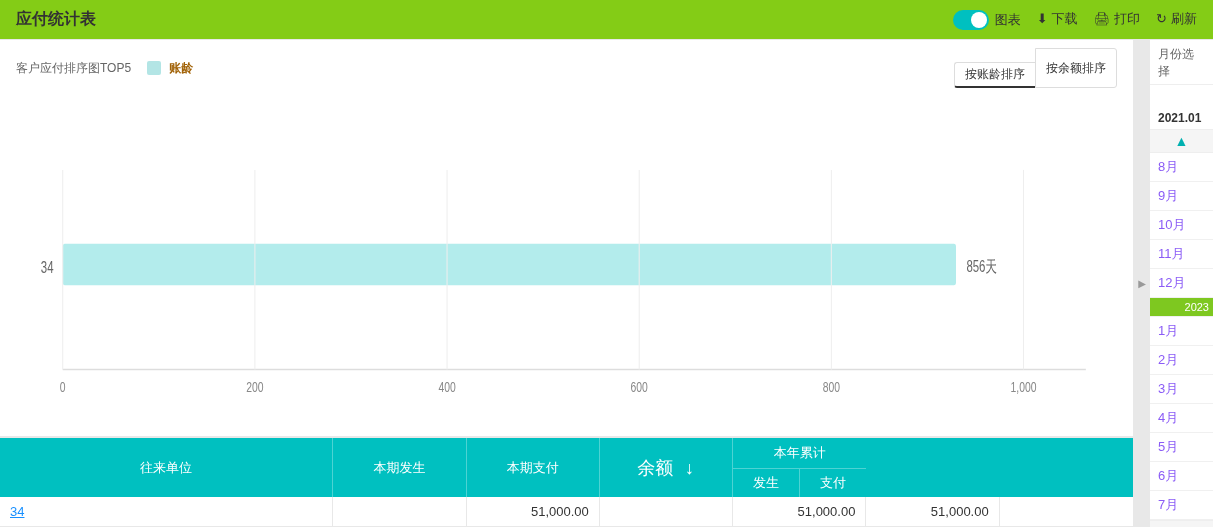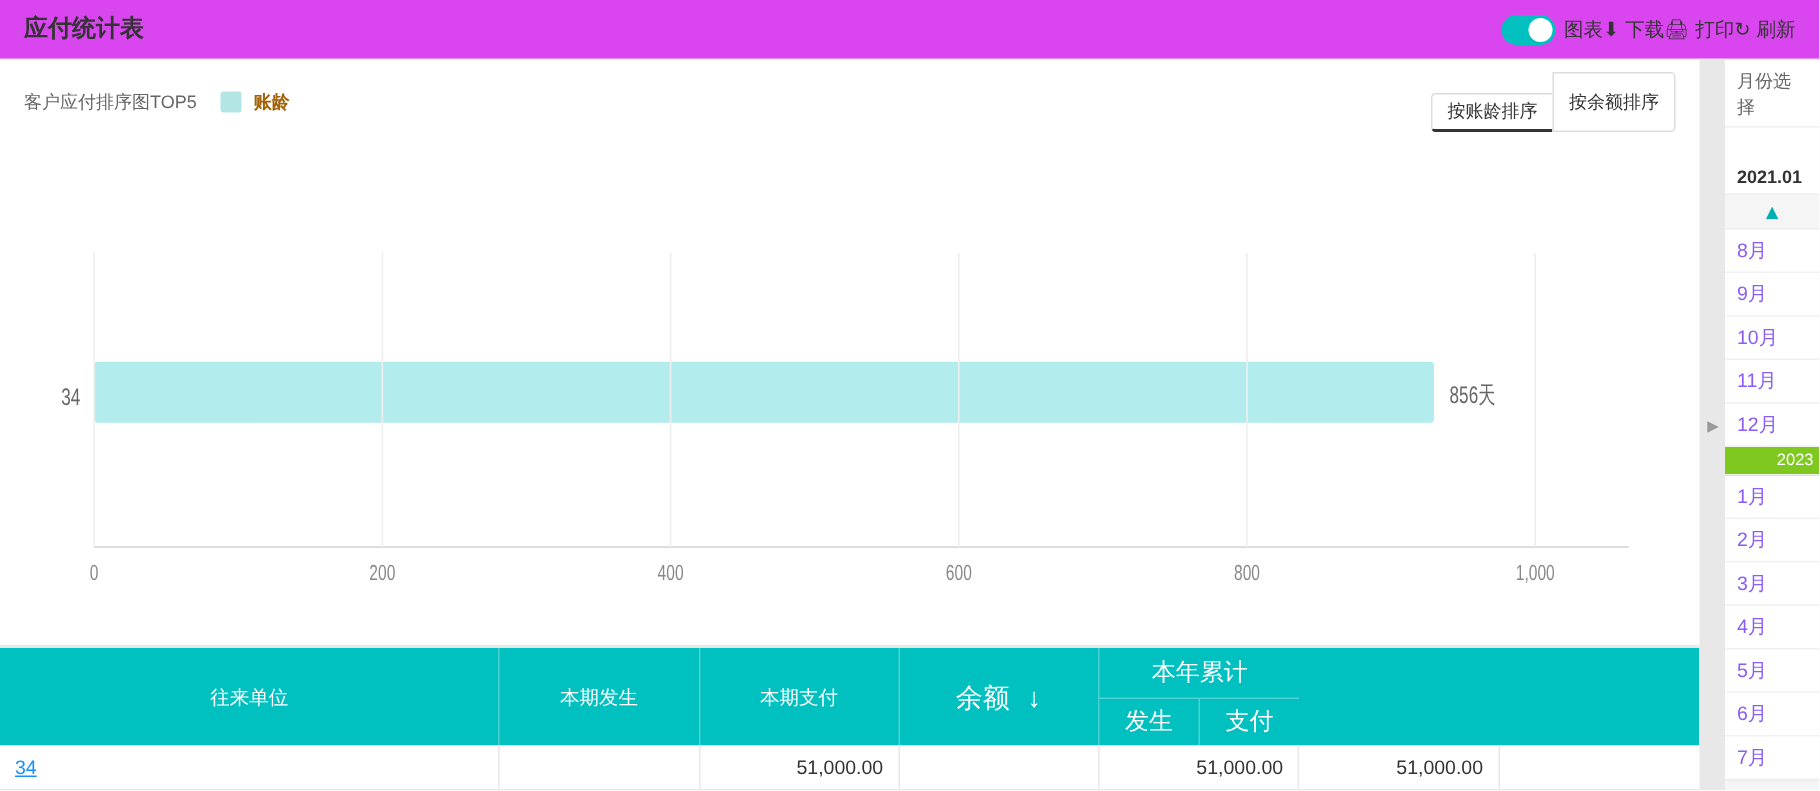--- a/index.html
+++ b/index.html
@@ -1,23 +1,23 @@
 <!DOCTYPE html>
 <html><head>
   <meta charset="utf-8">
   <style>
     * { box-sizing: border-box; margin: 0; padding: 0; }
     body { font-family: 'Microsoft YaHei', Arial, sans-serif; font-size: 13px; background: #f0f2f5; color: #333; }
 
     .page-container { display: flex; flex-direction: column; width: 1213px; height: 527px; background: #fff; overflow: hidden; position: relative; }
 
     
-    .header { display: flex; align-items: center; justify-content: space-between; padding: 8px 16px; border-bottom: 1px solid #e8e8e8; height: 40px; background: #d946ef; }
+    .header { display: flex; align-items: center; justify-content: space-between; padding: 8px 16px; border-bottom: 1px solid #e8e8e8; height: 40px; background: #84cc16; }
     .header-title { font-size: 16px; font-weight: bold; color: #333; }
-    .header-actions { display: flex; align-items: center; }
+    .header-actions { display: flex; align-items: flex-start; gap: 16px; }
     .toggle-wrap { display: flex; align-items: center; gap: 6px; }
     .toggle-switch { width: 36px; height: 20px; background: #00c0c0; border-radius: 10px; position: relative; cursor: pointer; }
     .toggle-knob { width: 16px; height: 16px; background: #fff; border-radius: 50%; position: absolute; top: 2px; right: 2px; }
     .action-btn { display: flex; align-items: center; gap: 4px; cursor: pointer; color: #333; font-size: 13px; }
 
     
     .main-area { display: flex; flex: 1; overflow: hidden; }
 
     
     .chart-section { flex: 1; display: flex; flex-direction: column; overflow: hidden; }
@@ -127,21 +127,21 @@
           <line x1="970" y1="50" x2="970" y2="185" stroke="#eee" stroke-width="1"></line>
         </svg>
       </div>
 
       <div class="table-section">
 <div style="display:grid;grid-template-columns:2.5fr 1fr 1fr 1fr 1fr 2fr;background:#00c0c0;color:#fff;">
   <div style="text-align:center;padding:12px 10px;border-right:1px solid rgba(255,255,255,0.3);font-size:13px;display:flex;align-items:center;justify-content:center;">往来单位</div>
   <div style="text-align:center;padding:12px 10px;border-right:1px solid rgba(255,255,255,0.3);font-size:13px;display:flex;align-items:center;justify-content:center;">本期发生</div>
   <div style="text-align:center;padding:12px 10px;border-right:1px solid rgba(255,255,255,0.3);font-size:13px;display:flex;align-items:center;justify-content:center;">本期支付</div>
   <div style="text-align:center;padding:12px 10px;border-right:1px solid rgba(255,255,255,0.3);font-size:18px;display:flex;align-items:center;justify-content:center;font-family:Liberation Mono, monospace;">余额 ↓</div>
-  <div style="text-align:center;padding:0;border:none;font-size:16px;">
+  <div style="text-align:center;padding:0;border:none;font-size:13px;">
     <div style="padding:6px 0;border-bottom:1px solid rgba(255,255,255,0.3);text-align:center;">本年累计</div>
     <div style="display:grid;grid-template-columns:1fr 1fr;">
       <div style="padding:5px 0;text-align:center;border-right:1px solid rgba(255,255,255,0.3);">发生</div>
       <div style="padding:5px 0;text-align:center;">支付</div>
     </div>
   </div>
 </div>
 
         <div class="table-row">
           <div class="td-cell">

